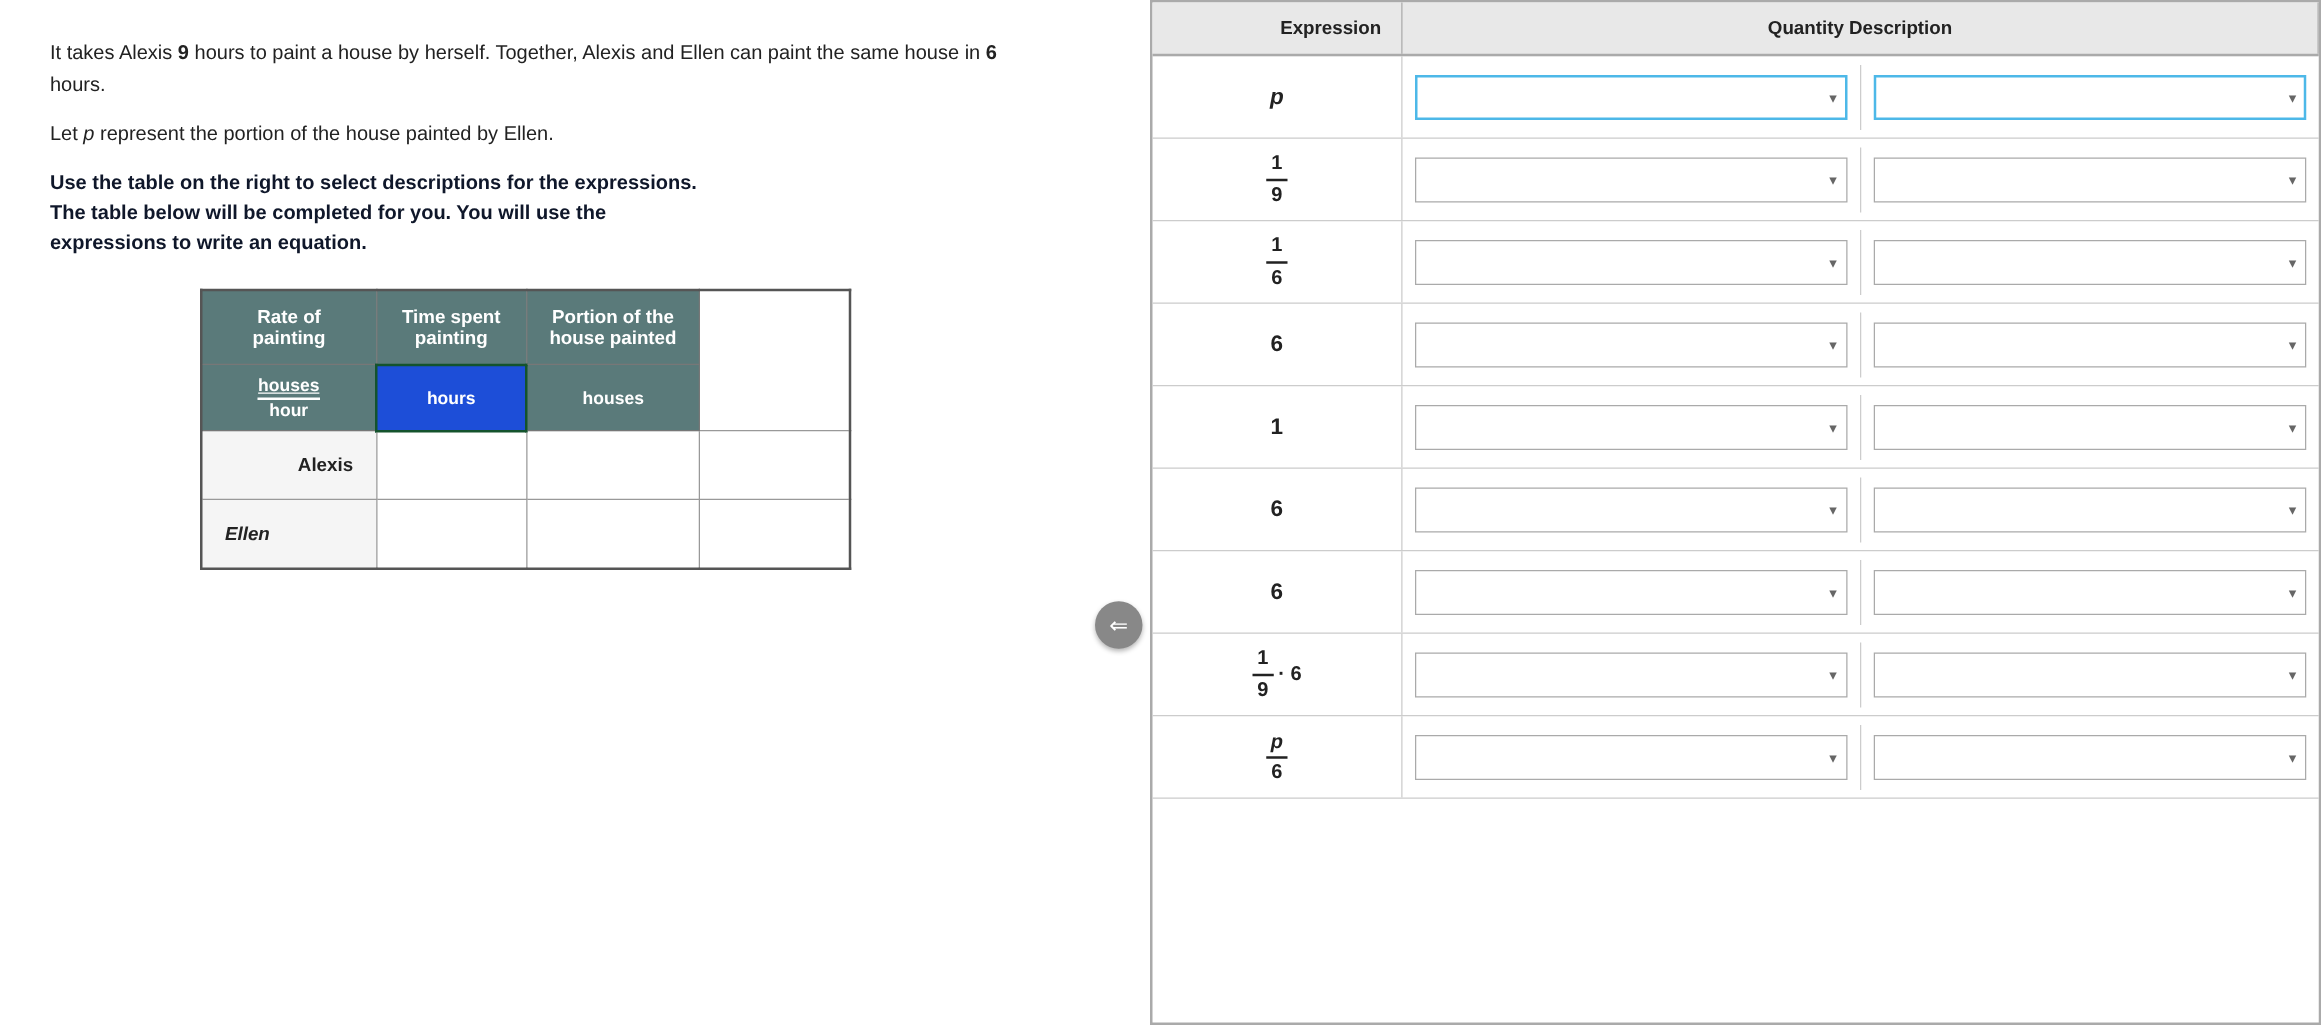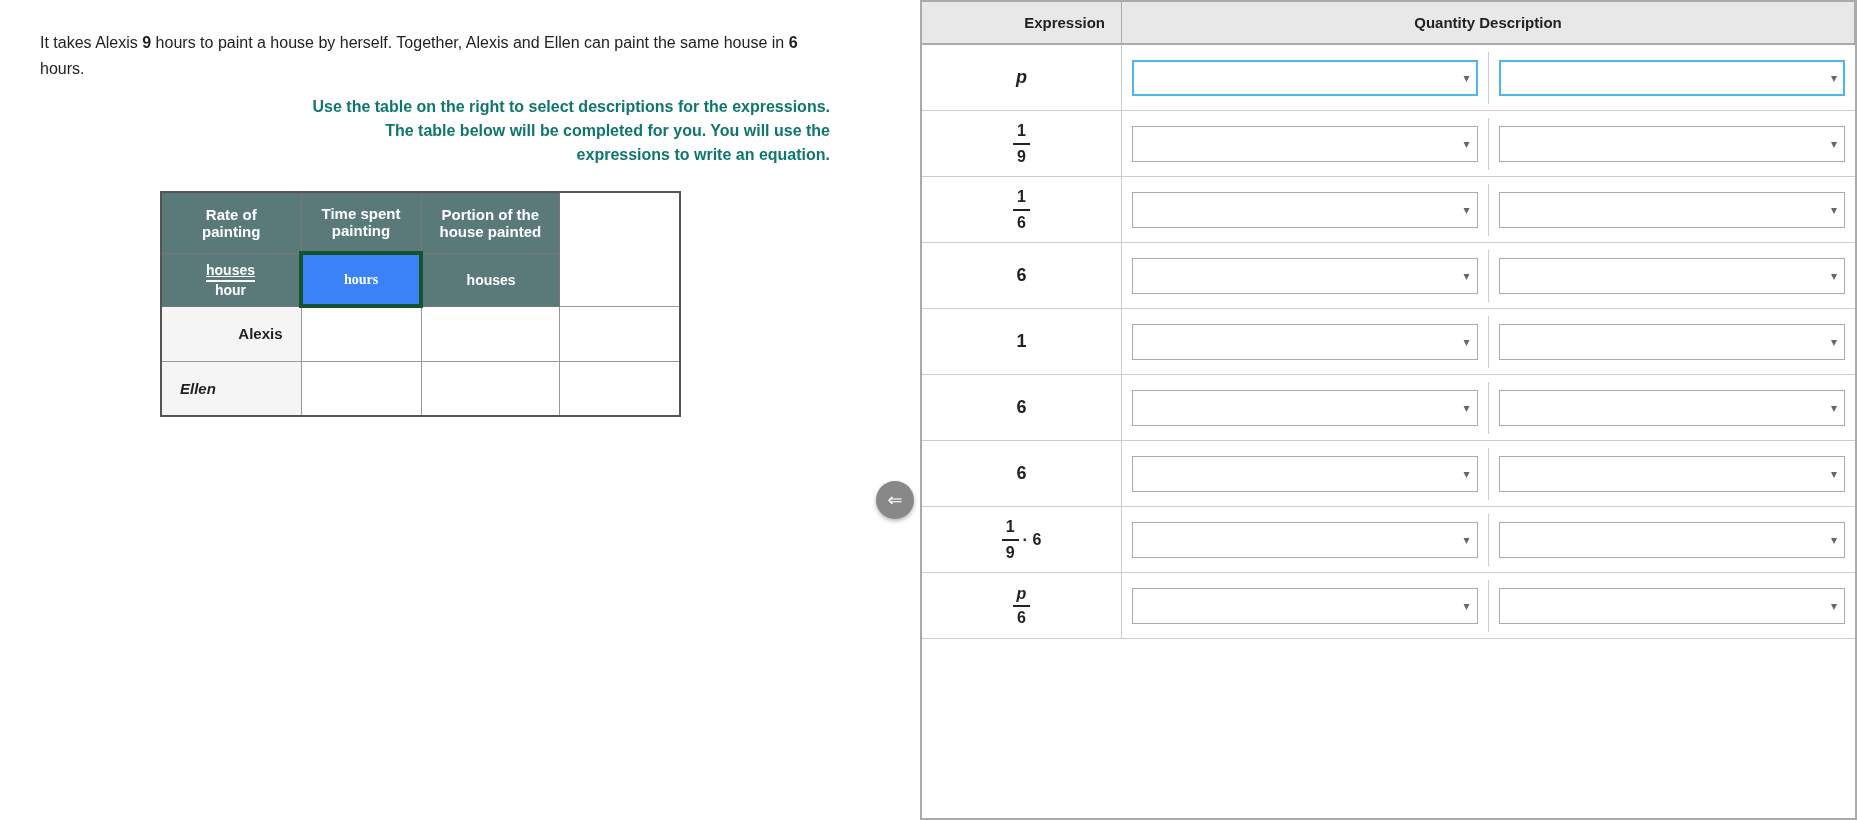--- a/index.html
+++ b/index.html
@@ -23,23 +23,22 @@
 
     .problem-text {
       font-size: 16px;
       line-height: 1.6;
       color: #222;
     }
 
     .instruction-text {
       font-size: 16px;
       font-weight: bold;
-      color: #0f766e;
+      color: #0f172a;
       line-height: 1.5;
-      text-align: right;
     }
 
     
     .table-container {
       margin-left: 120px;
       margin-top: 10px;
     }
 
     .painting-table {
       border-collapse: collapse;
@@ -274,20 +273,23 @@
     .expr-underline-fraction .frac-den {
       padding-top: 2px;
     }
   </style>
 </head>
 <body>
 
 <div class="left-panel">
   <p class="problem-text">
     It takes Alexis <strong>9</strong> hours to paint a house by herself. Together, Alexis and Ellen can paint the same house in <strong>6</strong> hours.
+  </p>
+  <p class="problem-text">
+    Let <em>p</em> represent the portion of the house painted by Ellen.
   </p>
   <p class="instruction-text">
     Use the table on the right to select descriptions for the expressions.<br>
     The table below will be completed for you. You will use the<br>
     expressions to write an equation.
   </p>
 
   <div class="table-container">
     <table class="painting-table">
       <thead>
@@ -296,21 +298,21 @@
           <th style="background:#5a7a7a; border:1px solid #777;">Time spent<br>painting</th>
           <th style="background:#5a7a7a; border:1px solid #777;text-align:center;">Portion of the<br>house painted</th>
         </tr>
         <tr>
           <th style="background:#5a7a7a; border:1px solid #777;">
             <div class="unit-fraction">
               <span class="numerator">houses</span>
               <span>hour</span>
             </div>
           </th>
-          <th style="background:#3b82f6; border:4px solid #14532d;font-family:Liberation Serif, serif;">hours</th>
+          <th style="background:#1d4ed8; border:2px solid #14532d;">hours</th>
           <th style="background:#5a7a7a; border:1px solid #777;">houses</th>
         </tr>
       </thead>
       <tbody>
         <tr>
           <td class="row-label-cell" style="text-align:right; font-weight:bold;">Alexis</td>
           <td></td>
           <td></td>
           <td></td>
         </tr>

